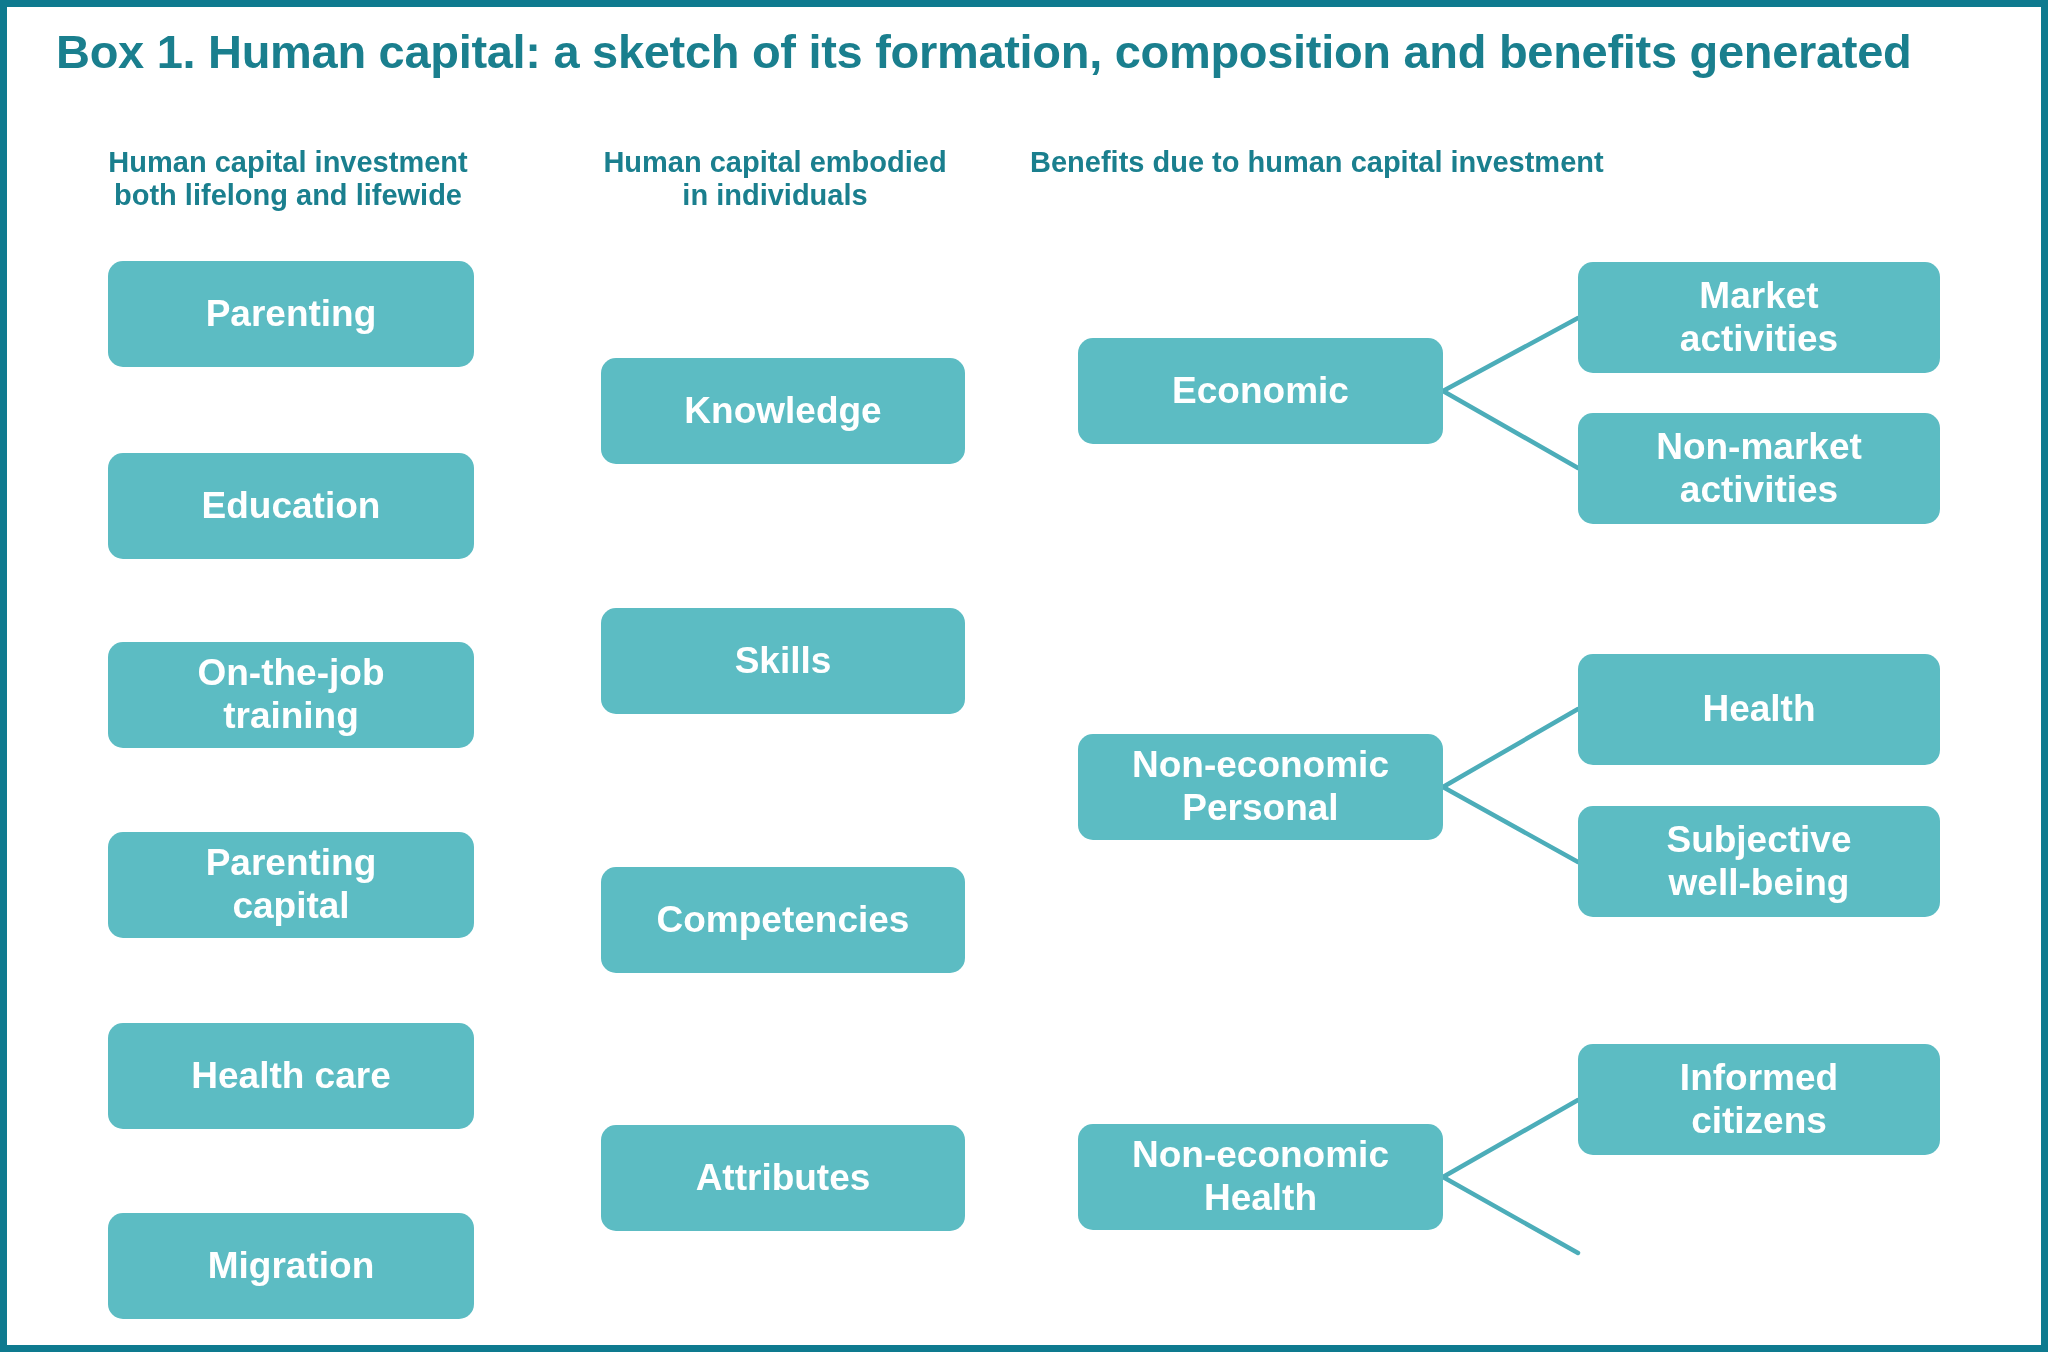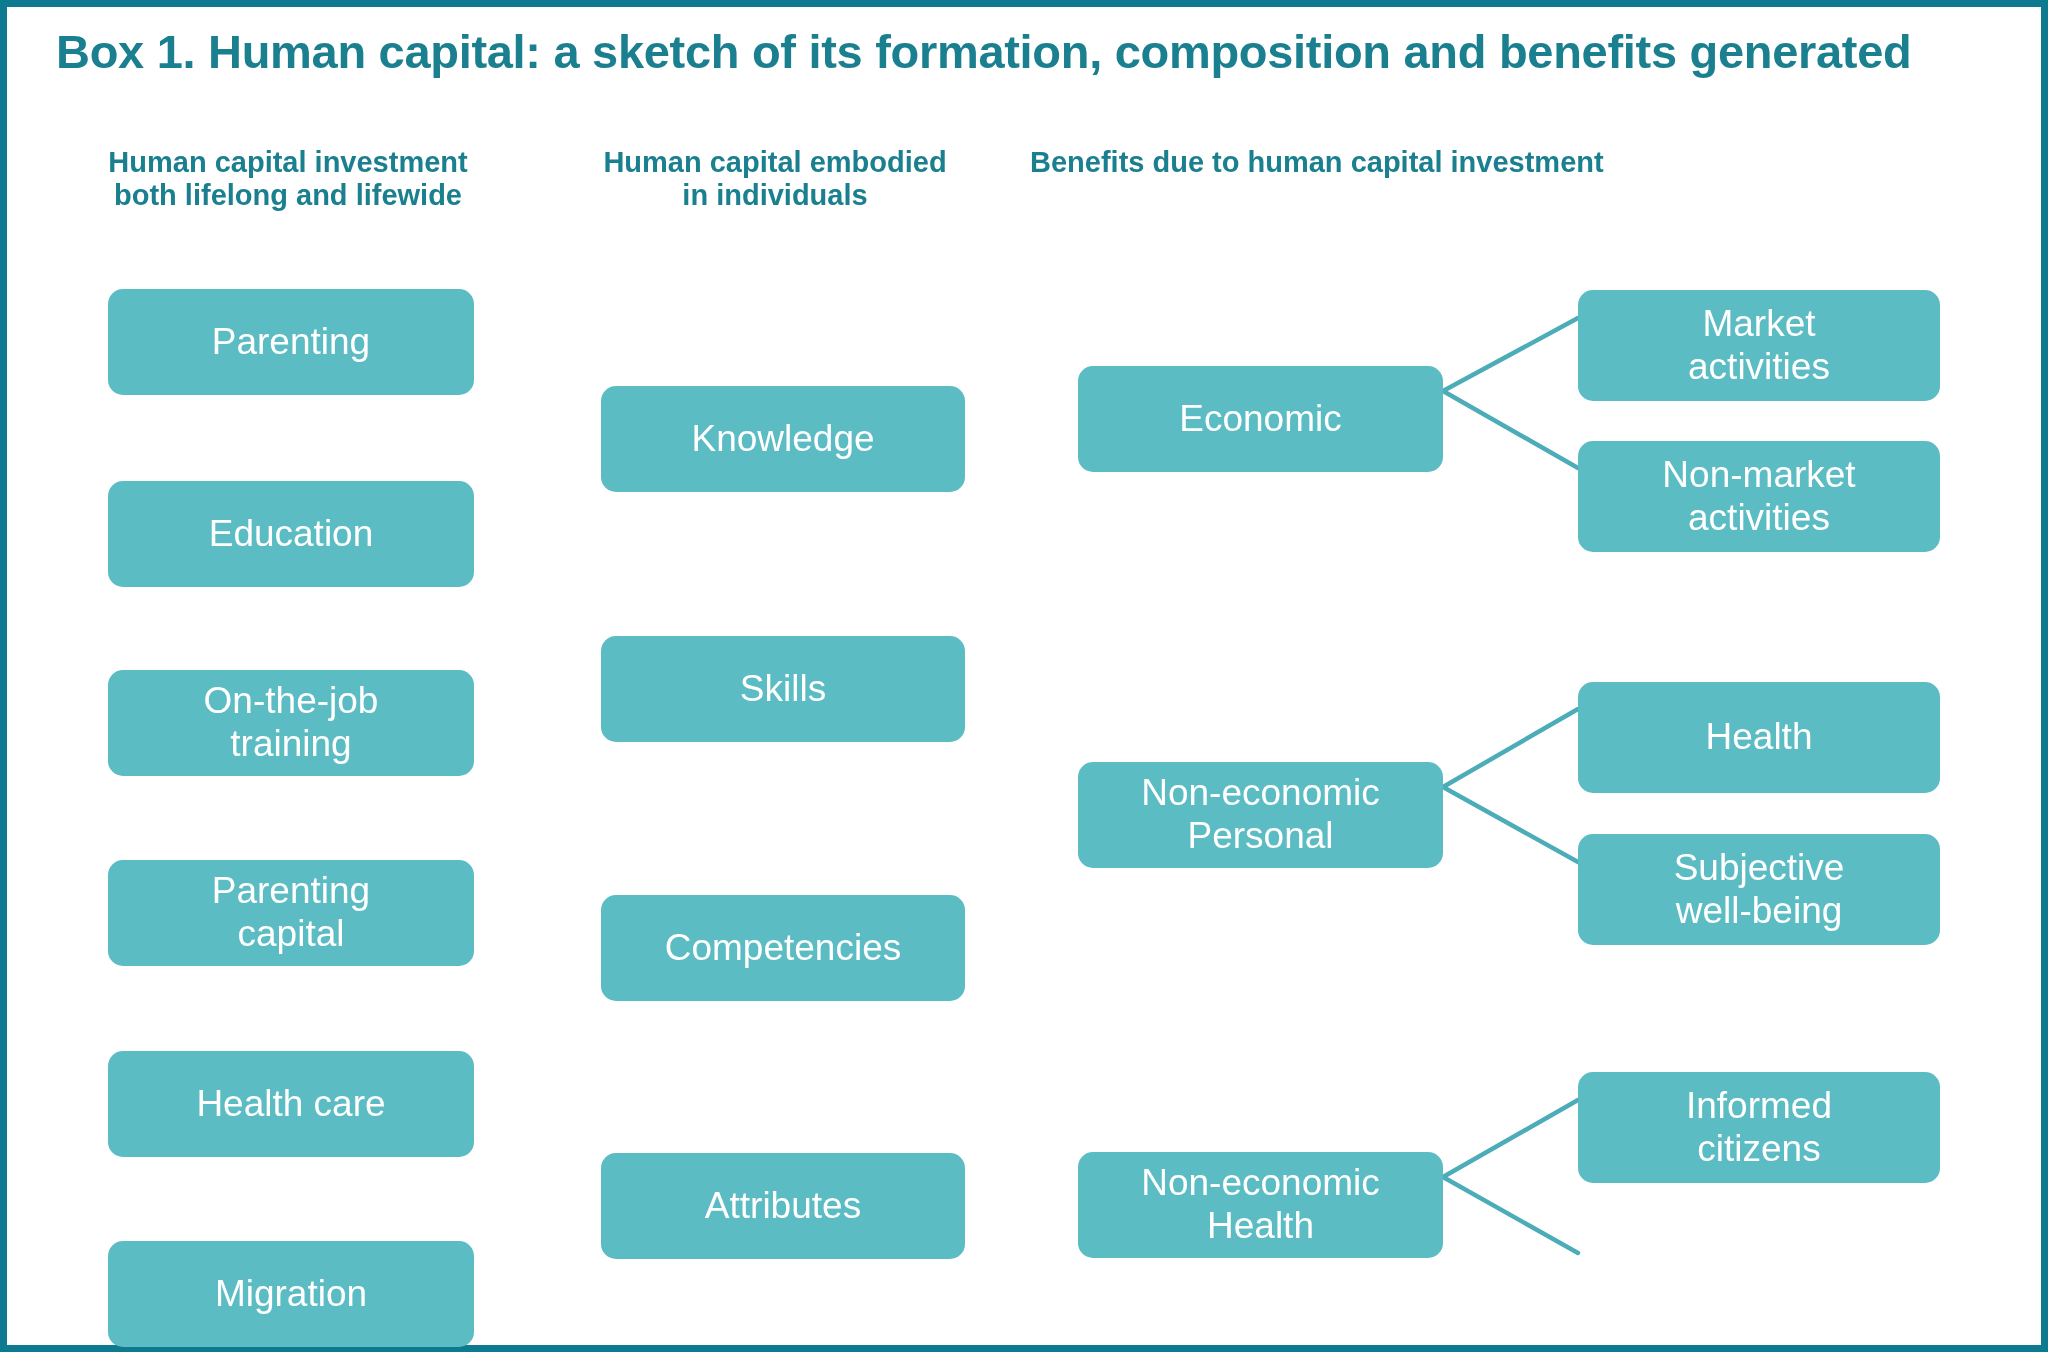--- a/index.html
+++ b/index.html
@@ -59,29 +59,28 @@
   #heading-embodied   { left: 540px;  top: 146px; width: 470px; }
   #heading-benefits   { left: 1030px; top: 146px; width: 990px; text-align: left; }
 
   
   .node {
     position: absolute;
     box-sizing: border-box;
     background: #5cbcc3;
     border-radius: 15px;
     color: #ffffff;
-    font-weight: normal;
+    font-weight: bold;
     font-size: 37px;
     line-height: 1.15;
     display: flex;
     align-items: center;
     text-align: center;
     padding: 4px 10px;
     z-index: 3;
-    margin-top: 28px;
   }
   .node .label { display: block; width: 100%; }
 
   
   #connectors {
     position: absolute;
     left: 0;
     top: 0;
     width: 2048px;
     height: 1352px;

